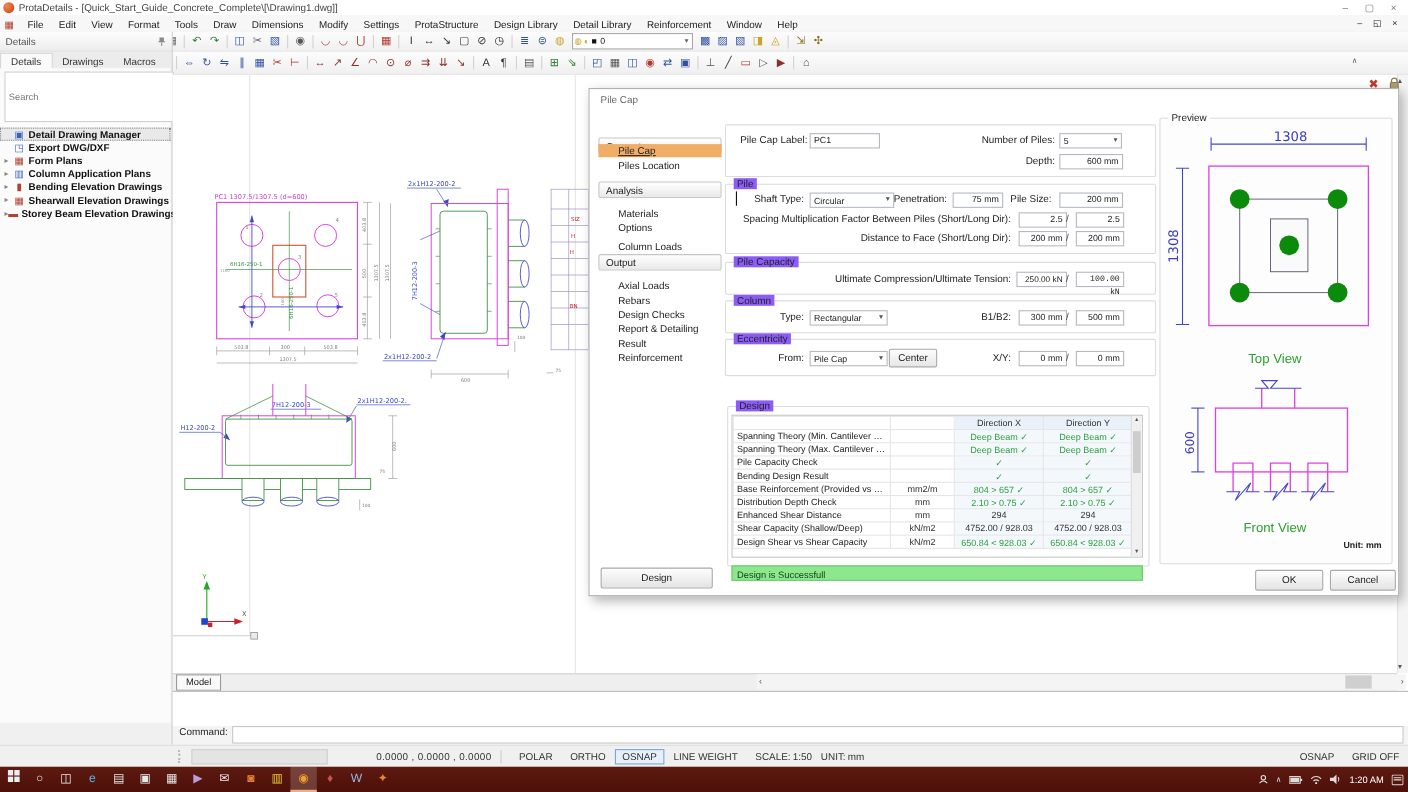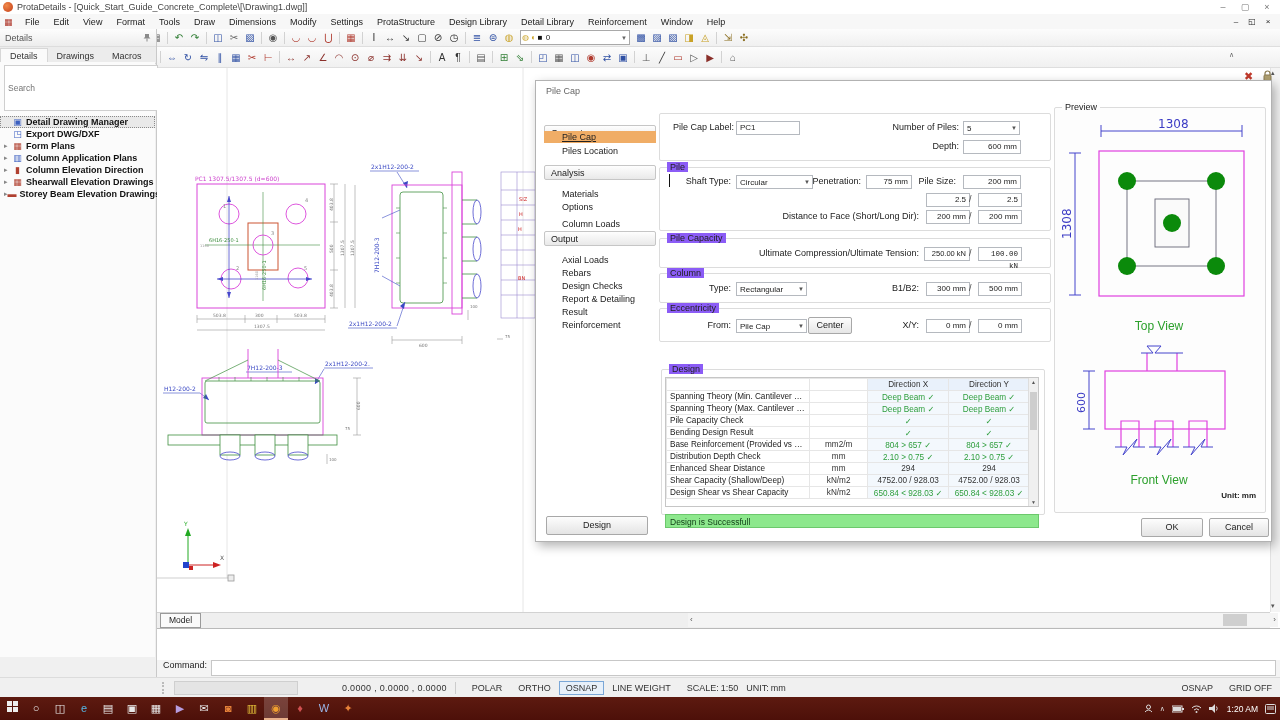--- a/index.html
+++ b/index.html
@@ -317,21 +317,21 @@
             <span class="tree-label">Form Plans</span>
           </div>
           <div class="tree-item">
             <span class="tree-arrow">▸</span>
             <span class="tree-icon" style="color: rgb(59, 95, 192);">▥</span>
             <span class="tree-label">Column Application Plans</span>
           </div>
           <div class="tree-item">
             <span class="tree-arrow">▸</span>
             <span class="tree-icon" style="color: rgb(176, 64, 48);">▮</span>
-            <span class="tree-label">Column Elevation Direction</span>
+            <span class="tree-label">Bending Elevation Drawings</span>
           </div>
           <div class="tree-item">
             <span class="tree-arrow">▸</span>
             <span class="tree-icon" style="color: rgb(176, 64, 48);">▦</span>
             <span class="tree-label">Shearwall Elevation Drawings</span>
           </div>
           <div class="tree-item">
             <span class="tree-arrow">▸</span>
             <span class="tree-icon" style="color: rgb(176, 64, 48);">▬</span>
             <span class="tree-label">Storey Beam Elevation Drawings</span>
@@ -662,20 +662,21 @@
     </div>
     <span class="flabel" style="left:95px;top:94px;width:100px;">Shaft Type:</span>
     <span class="fselect" style="left:200px;top:94px;width:70px;">
       <span>Circular</span>
       <span class="dd">▼</span>
     </span>
     <span class="flabel" style="left:245px;top:94px;width:80px;">Penetration:</span>
     <span class="finput" style="left:330px;top:94px;width:38px;">75 mm</span>
     <span class="flabel" style="left:374px;top:94px;width:46px;">Pile Size:</span>
     <span class="finput" style="left:427px;top:94px;width:50px;">200 mm</span>
+    <span class="flabel" style="left:73px;top:112px;width:310px;">Spacing Multiplication Factor Between Piles (Short/Long Dir):</span>
     <span class="finput" style="left:390px;top:112px;width:36px;">2.5</span>
     <span class="fslash" style="left:433px;top:112px;">/</span>
     <span class="finput" style="left:442px;top:112px;width:36px;">2.5</span>
     <span class="flabel" style="left:173px;top:129px;width:210px;">Distance to Face (Short/Long Dir):</span>
     <span class="finput" style="left:390px;top:129px;width:36px;">200 mm</span>
     <span class="fslash" style="left:433px;top:129px;">/</span>
     <span class="finput" style="left:442px;top:129px;width:36px;">200 mm</span>
 
     <div class="gbox" style="left:123px;top:157px;width:390px;height:28px;">
       <span class="glegend">Pile Capacity</span>

